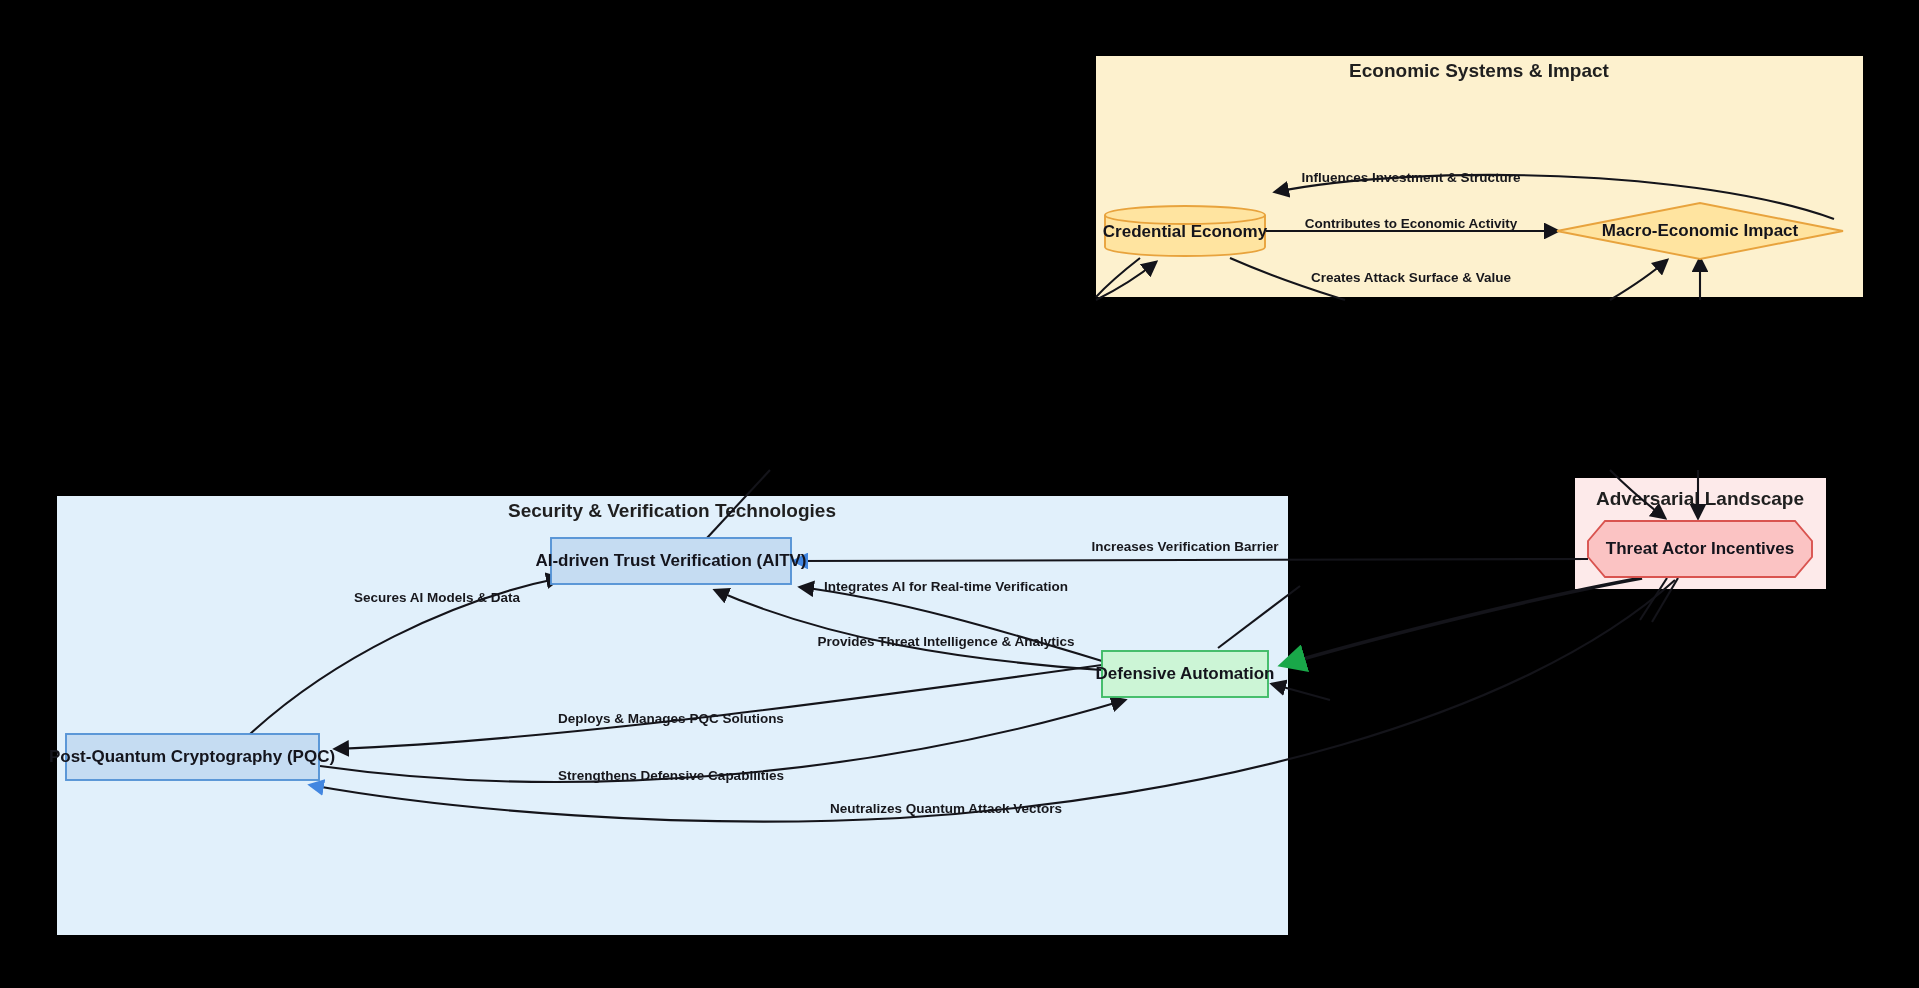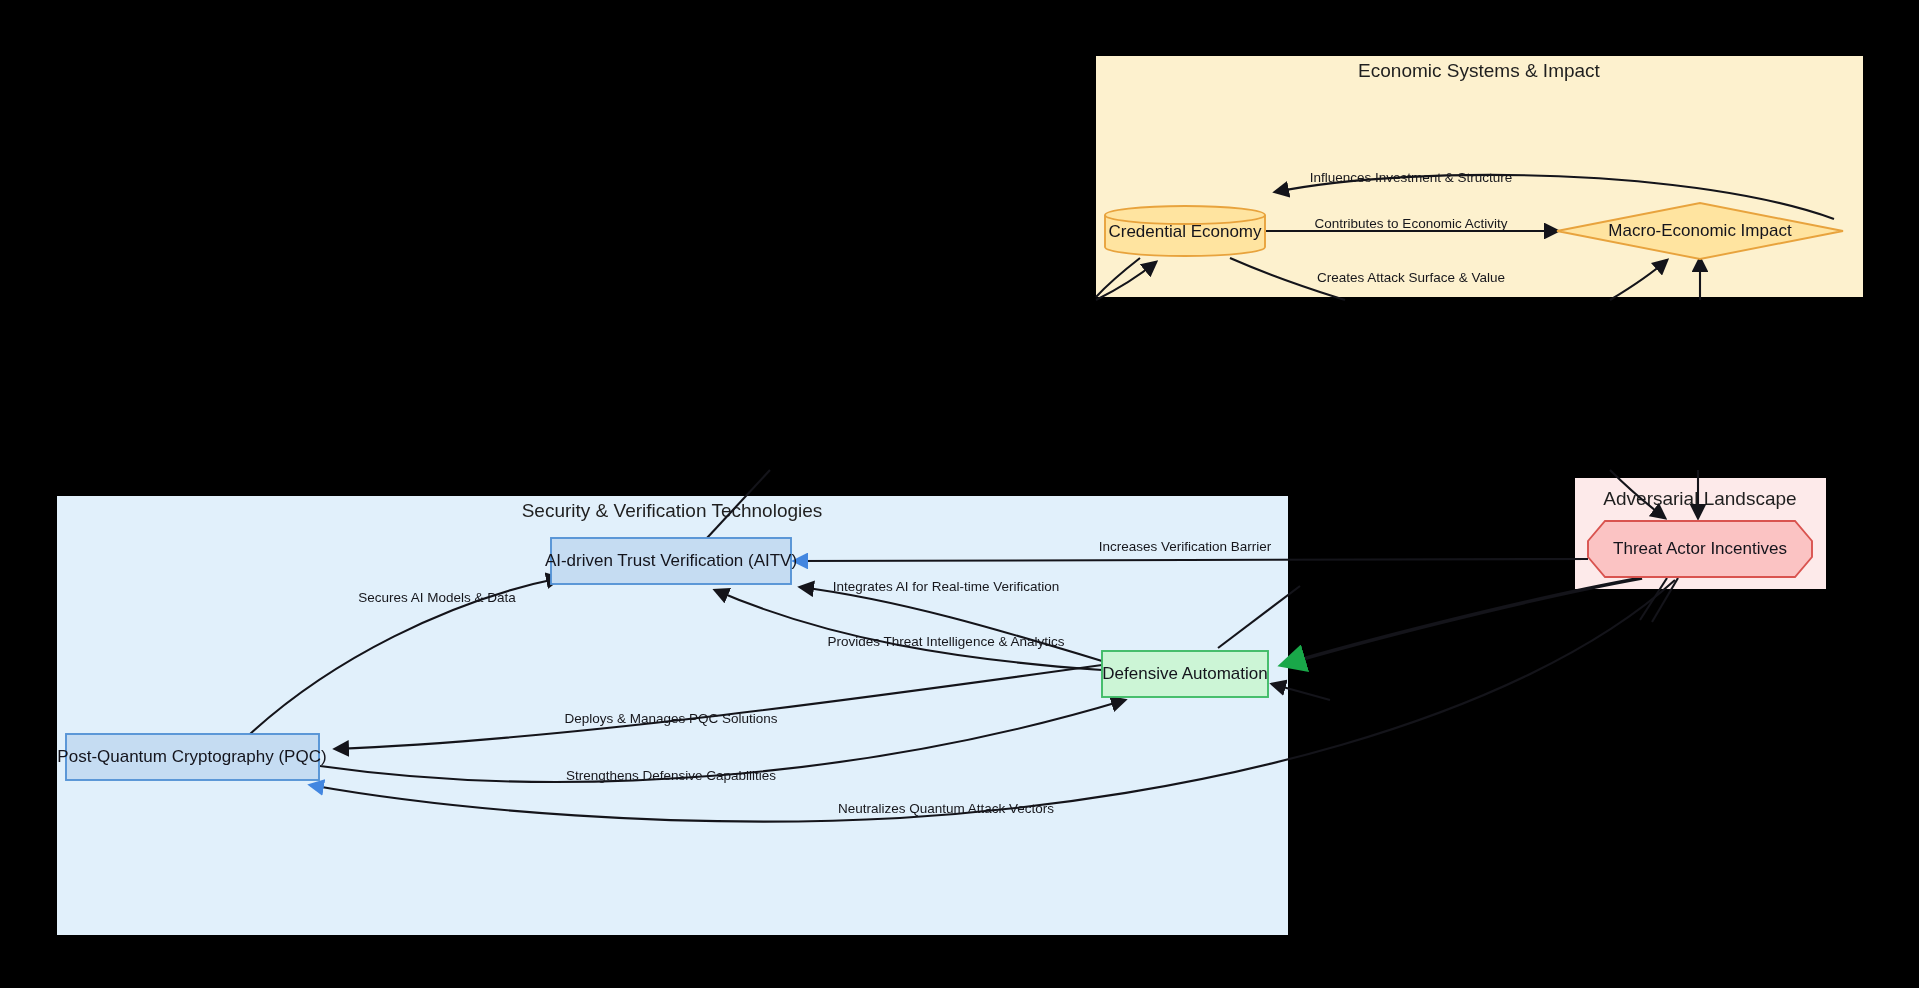--- a/index.html
+++ b/index.html
@@ -13,20 +13,21 @@
   body {
     position: relative;
     font-family: "Liberation Sans", sans-serif;
   }
   #stage {
     position: absolute;
     left: 0; top: 0;
     width: 1919px;
     height: 874px;
     background: #000000;
+    font-weight: bold;
   }
   svg#diagram {
     position: absolute;
     left: 0; top: 0;
     width: 1919px;
     height: 988px;
     display: block;
   }
   .cluster-rect { stroke: none; }
   .cluster-title {

